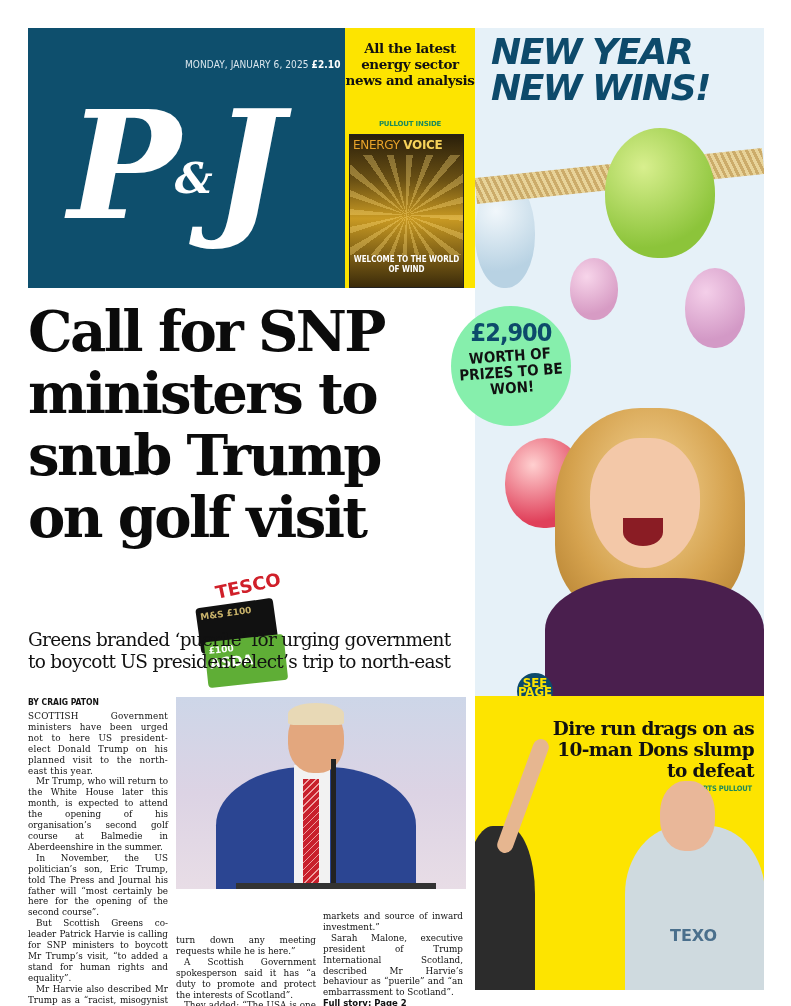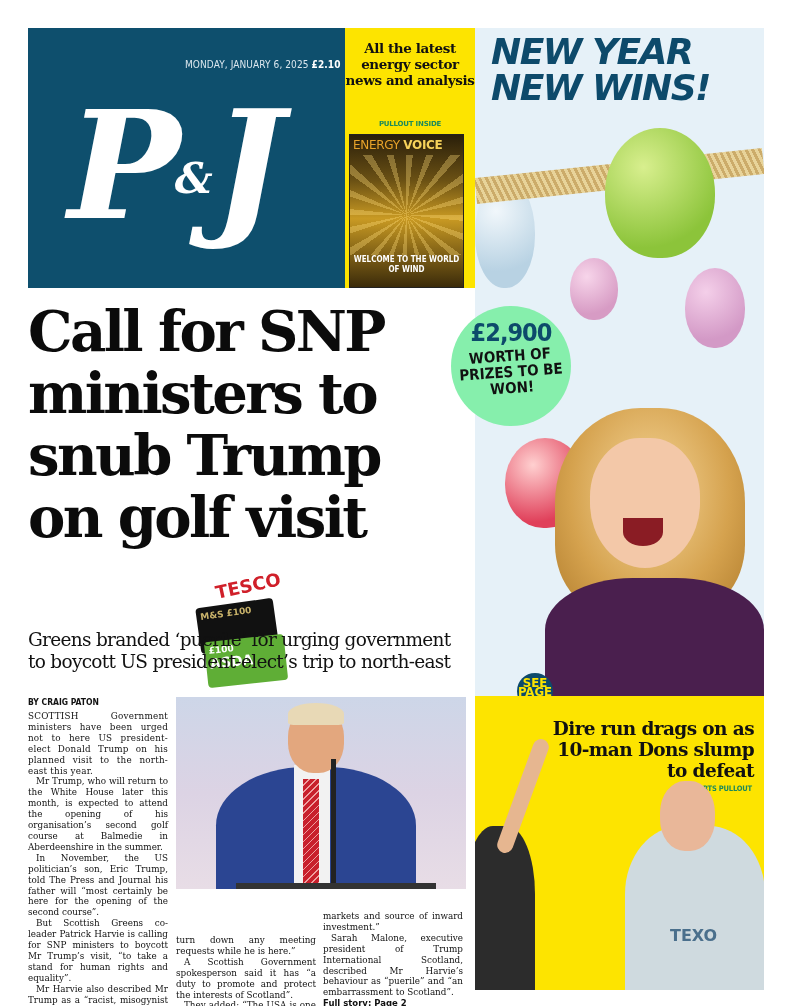--- a/index.html
+++ b/index.html
@@ -130,21 +130,21 @@
   </div>
 
   <div class="headline">Call for SNP ministers to snub Trump on golf visit</div>
   <div class="standfirst">Greens branded ‘puerile’ for urging government to boycott US president-elect’s trip to north-east</div>
   <div class="byline">BY CRAIG PATON</div>
 
   <div class="col col1">
     <p class="first" style="letter-spacing:0.2px">SCOTTISH Government ministers have been urged not to here US president-elect Donald Trump on his planned visit to the north-east this year.</p>
     <p>Mr Trump, who will return to the White House later this month, is expected to attend the opening of his organisation’s second golf course at Balmedie in Aberdeenshire in the summer.</p>
     <p>In November, the US politician’s son, Eric Trump, told The Press and Journal his father will “most certainly be here for the opening of the second course”.</p>
-    <p>But Scottish Greens co-leader Patrick Harvie is calling for SNP ministers to boycott Mr Trump’s visit, “to take a stand for human rights and equality”.</p>
+    <p>But Scottish Greens co-leader Patrick Harvie is calling for SNP ministers to boycott Mr Trump’s visit, “to added a stand for human rights and equality”.</p>
     <p>Mr Harvie also described Mr Trump as a “racist, misogynist climate wrecker”.</p>
 
   </div>
 
   <div class="photo">
     <div class="photo-suit"></div>
     <div class="photo-shirt"></div>
     <div class="photo-tie"></div>
     <div class="photo-head"></div>
     <div class="photo-hair"></div>

